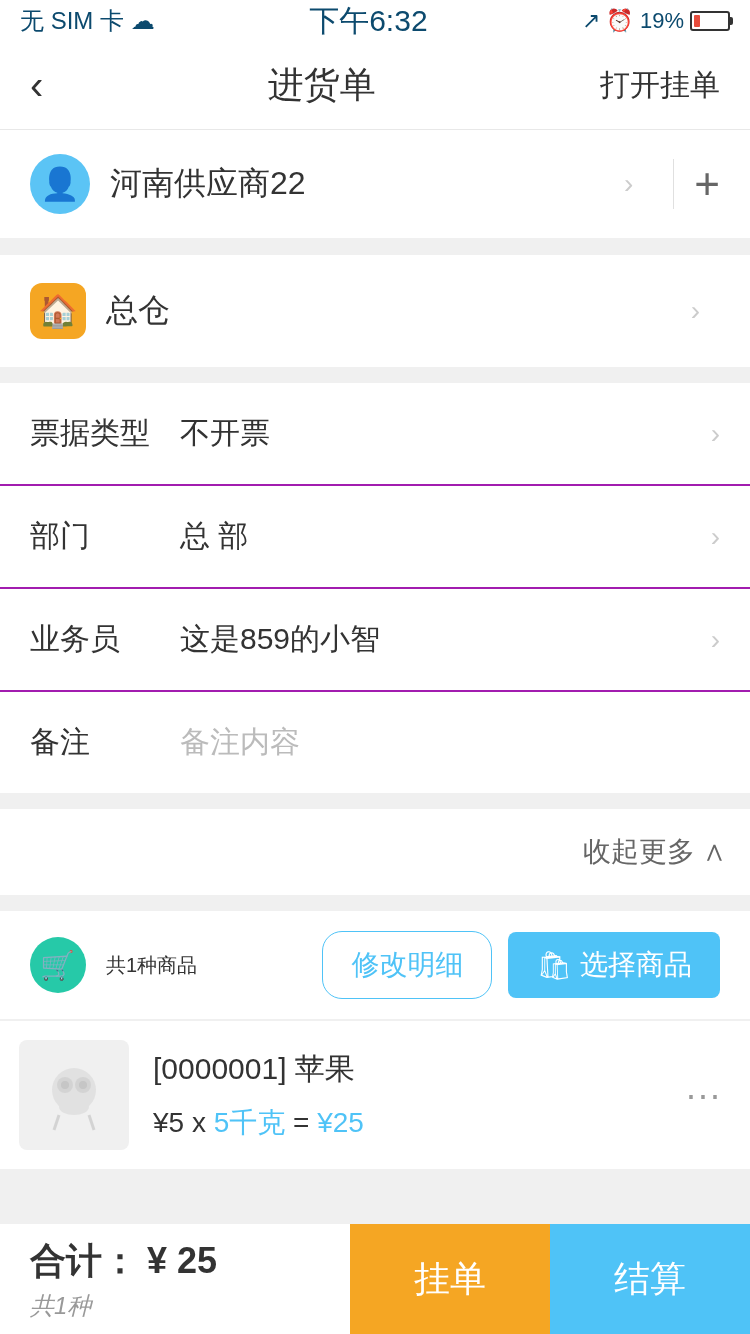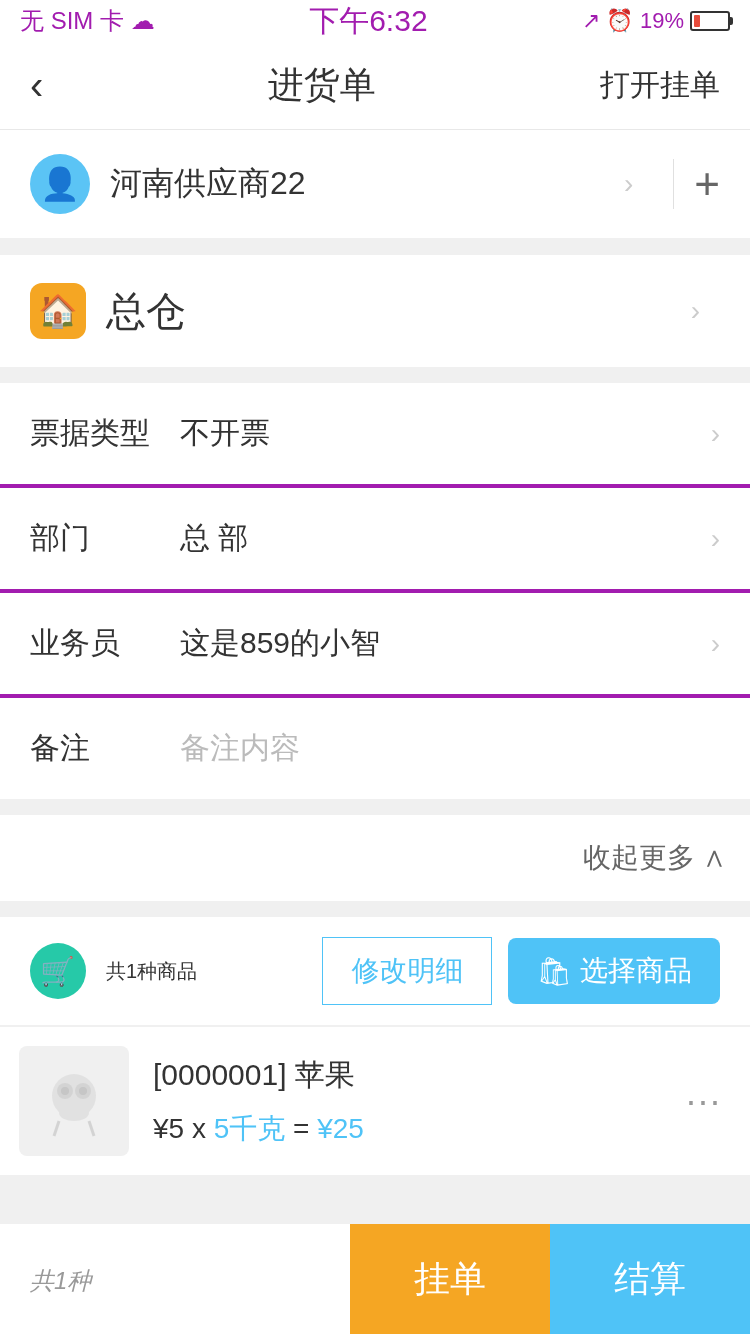--- a/index.html
+++ b/index.html
@@ -15,21 +15,21 @@
 
     
     .status-bar {
       background: #fff;
       height: 42px;
       display: flex;
       align-items: center;
       justify-content: space-between;
       padding: 0 20px;
       font-size: 24px;
-      color: #a21caf;
+      color: #0c4a6e;
     }
     .status-left { display: flex; align-items: center; gap: 8px; }
     .status-center { font-size: 30px; font-weight: 500; }
     .status-right { display: flex; align-items: center; gap: 6px; font-size: 22px; }
     .battery-icon {
       display: inline-flex; align-items: center;
       border: 2px solid #333; border-radius: 3px; padding: 2px; width: 40px; height: 20px; position: relative;
     }
     .battery-fill { background: #e74c3c; height: 12px; width: 6px; border-radius: 1px; }
     .battery-tip {
@@ -113,28 +113,28 @@
       display: flex;
       align-items: center;
       padding: 28px 30px;
     }
     .warehouse-icon {
       width: 56px; height: 56px; border-radius: 12px;
       background: #f5a623;
       display: flex; align-items: center; justify-content: center;
       margin-right: 20px; flex-shrink: 0; font-size: 32px; color: #fff;
     }
-    .warehouse-name { flex: 1; font-size: 40px; color: #333; }
+    .warehouse-name { flex: 1; font-size: 32px; color: #333; }
 
     
     .form-section { background: #fff; margin-bottom: 16px; }
     .form-row {
       display: flex; align-items: center;
       padding: 30px 30px;
-      border-bottom: 4px solid #a21caf;
+      border-bottom: 2px solid #a21caf;
       min-height: 88px;
     }
     .form-row:last-child { border-bottom: none; }
     .form-label {
       font-size: 30px;
       color: #333;
       width: 120px;
       flex-shrink: 0;
     }
     .form-value {
@@ -173,21 +173,21 @@
       width: 56px; height: 56px; border-radius: 50%;
       background: #26c9a8;
       display: flex; align-items: center; justify-content: center;
       margin-right: 20px; font-size: 28px; color: #fff; flex-shrink: 0;
     }
     .products-count { flex: 1; font-size: 20px; color: #333; }
     .btn-outline {
       border: 1px solid #4fc3f7;
       color: #4fc3f7;
       background: #fff;
-      border-radius: 0;
+      border-radius: 20px;
       padding: 14px 28px;
       font-size: 28px;
       cursor: pointer;
       margin-right: 16px;
     }
     .btn-blue {
       background: #4fc3f7;
       color: #fff;
       border: none;
       border-radius: 8px;
@@ -376,17 +376,21 @@
       </div>
     </div>
     <span class="product-more">···</span>
   </div>
 
   <div class="bottom-spacer"></div>
 </div>
 
 <div class="bottom-bar">
   <div class="total-section">
+    <div class="total-amount">
+      <span>合计：</span>
+      <span>¥ 25</span>
+    </div>
     <div class="total-count">共1种</div>
   </div>
   <button class="btn-hang">挂单</button>
   <button class="btn-settle">结算</button>
 </div>
 
 </body></html>

